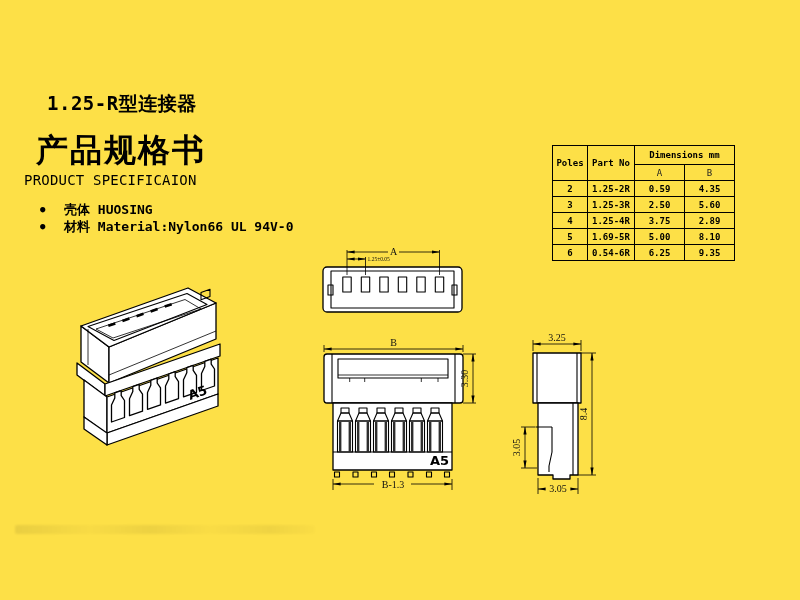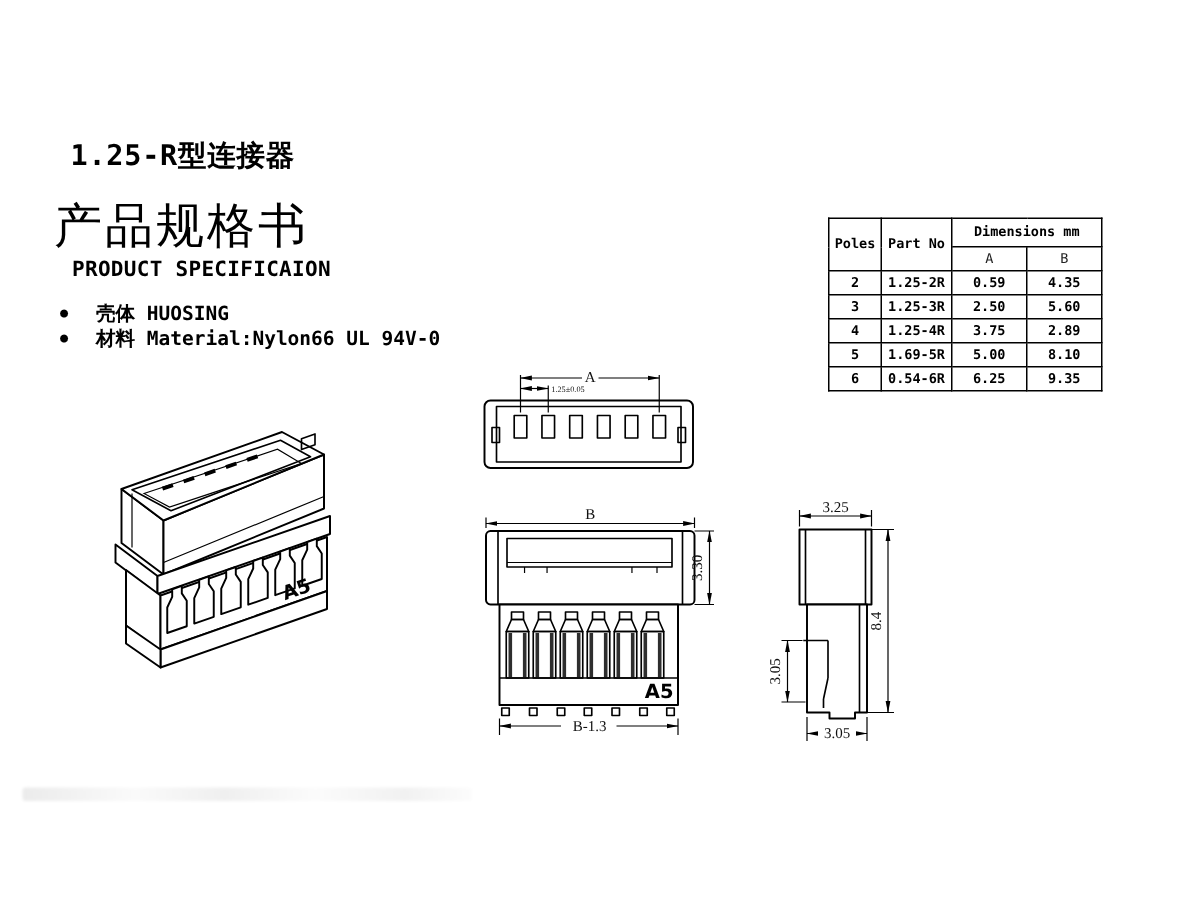--- a/index.html
+++ b/index.html
@@ -1,20 +1,20 @@
 <!DOCTYPE html>
 <html><head>
 <meta charset="utf-8">
 <style>
   html,body{margin:0;padding:0;background:#e8e8e8;}
-  .canvas{position:relative;width:800px;height:600px;background:#ffffff;overflow:hidden;
+  .canvas{position:relative;width:800px;height:600px;background:#fde047;overflow:hidden;
           font-family:"DejaVu Sans Mono","DejaVu Sans",sans-serif;color:#000;}
   .model-title{position:absolute;left:47px;top:91px;font-size:19px;font-weight:bold;letter-spacing:.5px;}
-  .doc-title-cn{position:absolute;left:36px;top:129px;font-size:32px;font-weight:normal;letter-spacing:2px;}
-  .doc-title-en{position:absolute;left:48px;top:172px;font-size:14px;font-weight:bold;letter-spacing:.2px;text-align:center;}
+  .doc-title-cn{position:absolute;left:36px;top:129px;font-size:32px;font-weight:bold;letter-spacing:2px;}
+  .doc-title-en{position:absolute;left:24px;top:172px;font-size:14px;font-weight:normal;letter-spacing:.2px;text-align:center;}
   .bullets{position:absolute;left:40px;top:201px;margin:0;padding:0;list-style:none;
            font-size:13px;font-weight:bold;}
   .bullets li{display:flex;align-items:center;line-height:17px;white-space:nowrap;}
   .dot{font-size:9px;width:24px;display:inline-block;}
   .spec-table{position:absolute;left:552px;top:145px;border-collapse:collapse;
               font-family:"DejaVu Sans Mono",monospace;font-size:9px;font-weight:bold;table-layout:fixed;}
   .spec-table th,.spec-table td{border:1.5px solid #000;text-align:center;padding:0;vertical-align:middle;margin-left:36px;}
   .spec-table .sub{font-weight:normal;color:#222;}
   .hrow1{height:19px;} .hrow2{height:16px;} .drow{height:16px;}
   .drw{position:absolute;}

